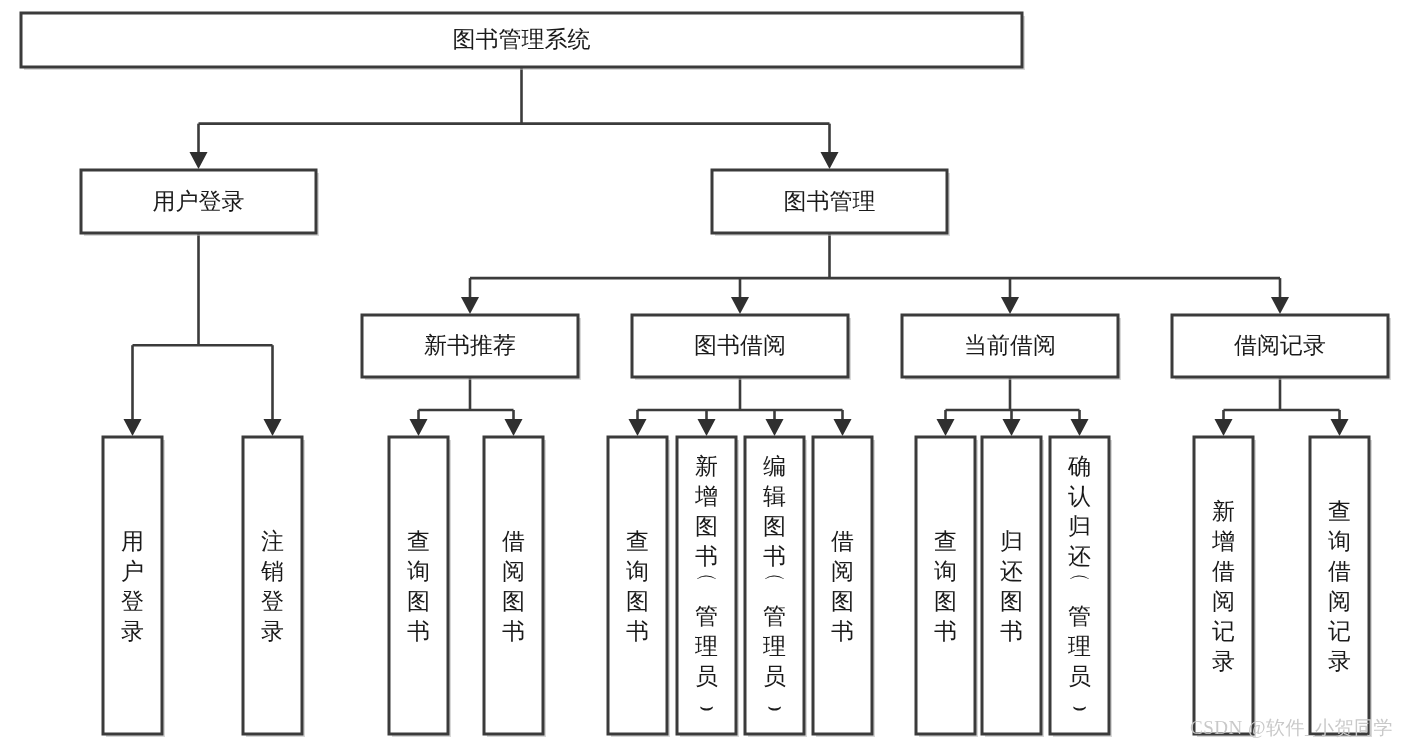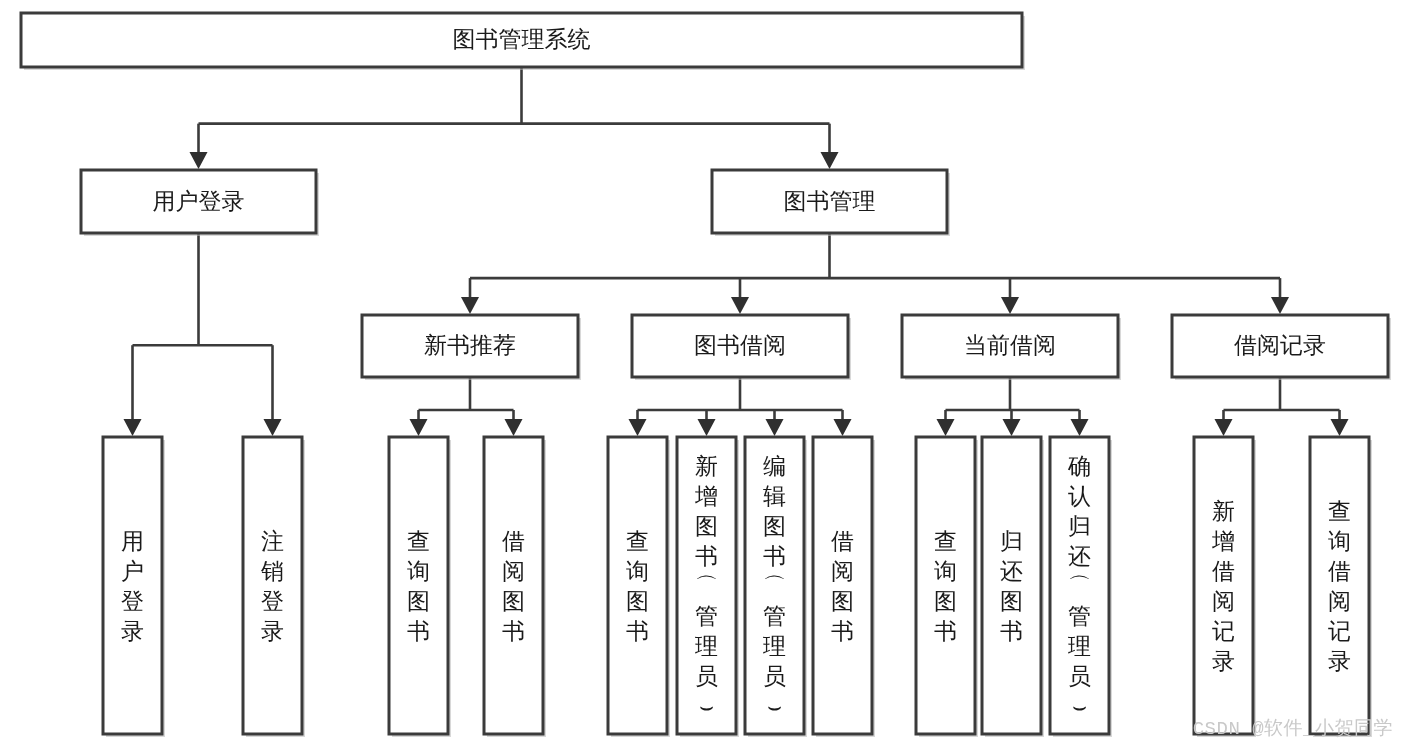--- a/index.html
+++ b/index.html
@@ -51,21 +51,21 @@
   .node-label-v {
     font-family: "Liberation Sans", "DejaVu Sans", sans-serif;
     font-size: 23px;
     fill: #1a1a1a;
     text-anchor: middle;
   }
   .watermark {
     position: absolute;
     right: 12px;
     bottom: 6px;
-    font-family: Liberation Mono, monospace;
+    font-family: Liberation Serif, serif;
     font-size: 19px;
     color: #c9c9c9;
     white-space: nowrap;
     letter-spacing: 0.5px;
     user-select: none;
   }
 </style>
 </head>
 <body>
 

